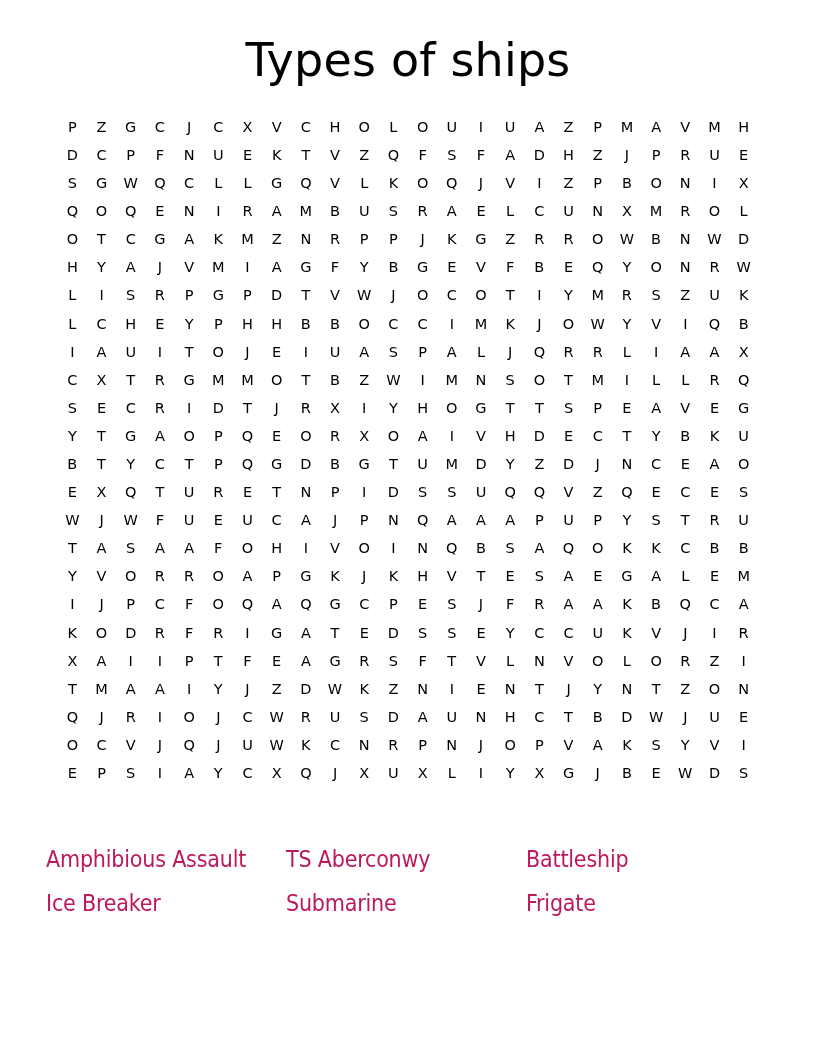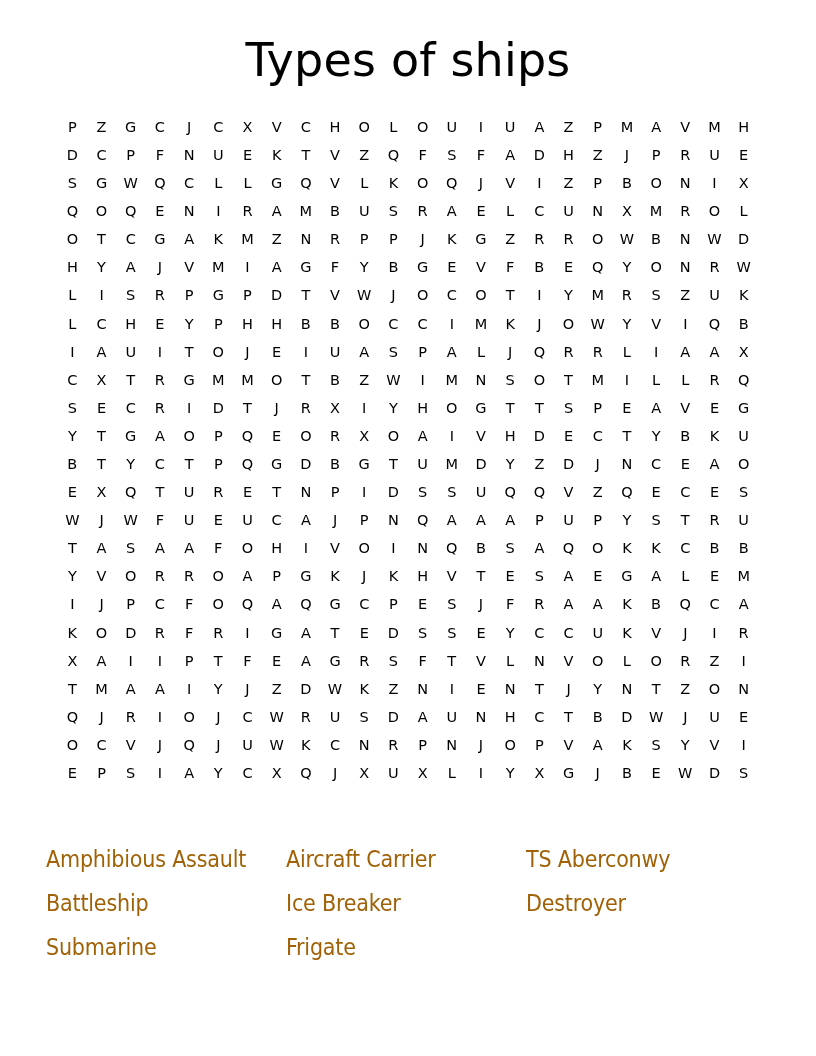--- a/index.html
+++ b/index.html
@@ -59,21 +59,21 @@
     padding: 0 46px 0 46px;
     display: grid;
     grid-template-columns: 240px 240px 240px;
     grid-auto-rows: 44px;
     align-items: center;
   }
   .word-item {
     font-family: "DejaVu Sans Condensed", "DejaVu Sans", "Liberation Sans", sans-serif;
     font-size: 23px;
     font-weight: 400;
-    color: #a16207;
+    color: #be185d;
     white-space: nowrap;
     letter-spacing: -0.2px;
     margin-top: 48px;
   }
 </style>
 </head>
 <body>
 
 <div class="page">
 
@@ -705,22 +705,20 @@
             <td>W</td>
             <td>D</td>
             <td>S</td>
           </tr>
         </tbody>
     </table>
   </div>
 
   <div class="word-list">
       <div class="word-item">Amphibious Assault</div>
-      <div class="word-item">Aircraft Carrier</div>
       <div class="word-item">TS Aberconwy</div>
       <div class="word-item">Battleship</div>
       <div class="word-item">Ice Breaker</div>
-      <div class="word-item">Destroyer</div>
       <div class="word-item">Submarine</div>
       <div class="word-item">Frigate</div>
     </div>
 
 </div>
 
 </body></html>

